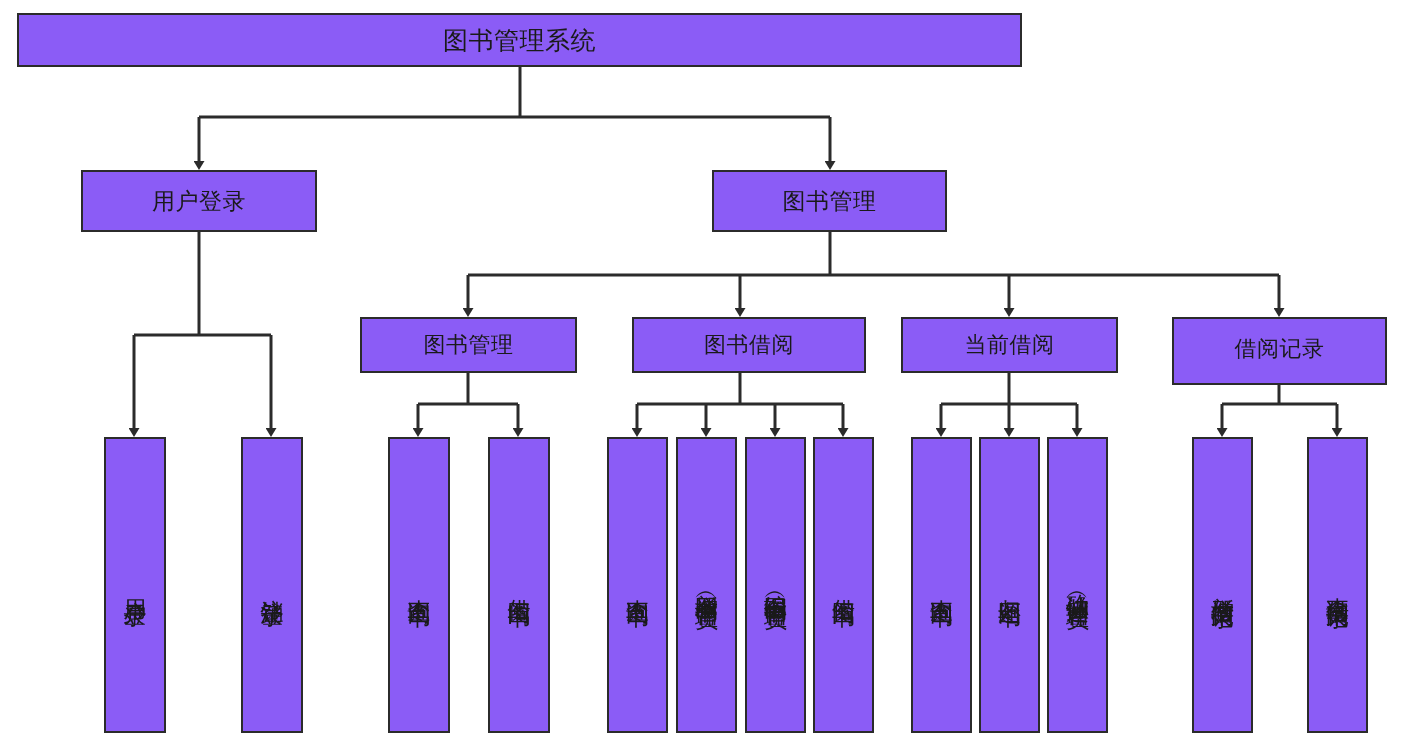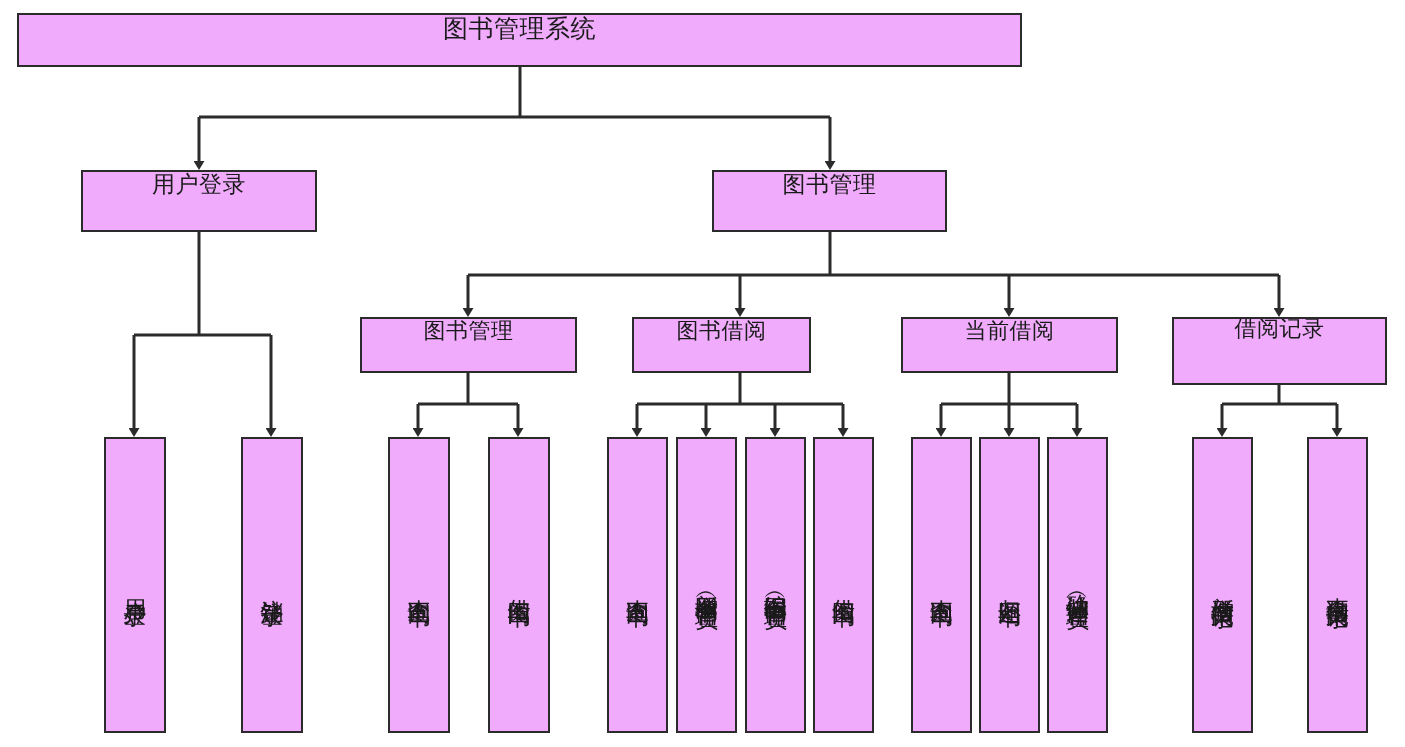--- a/index.html
+++ b/index.html
@@ -20,23 +20,24 @@
   #diagram-svg {
     position: absolute;
     top: 0;
     left: 0;
     width: 1405px;
     height: 747px;
   }
   .node-box {
     position: absolute;
     box-sizing: border-box;
-    background: #f0abfc;
+    background: #8b5cf6;
     border: 2px solid #2b2b2b;
     display: flex;
+    align-items: center;
     justify-content: center;
     overflow: hidden;
   }
   .node-label {
     color: #1a1a1a;
     line-height: 1.08;
     text-align: center;
     white-space: nowrap;
     letter-spacing: 0.5px;
   }
@@ -127,21 +128,21 @@
   <div class="node-box node-l2" style="left:81px; top:170px; width:236px; height:62px;">
     <span class="node-label">用户登录</span>
   </div>
   <div class="node-box node-l2" style="left:712px; top:170px; width:235px; height:62px;">
     <span class="node-label">图书管理</span>
   </div>
 
   <div class="node-box node-l3" style="left:360px; top:317px; width:217px; height:56px;">
     <span class="node-label">图书管理</span>
   </div>
-  <div class="node-box node-l3" style="left:632px; top:317px; width:179px; height:56px;">
+  <div class="node-box node-l3" style="left:632px; top:317px; width:234px; height:56px;">
     <span class="node-label">图书借阅</span>
   </div>
   <div class="node-box node-l3" style="left:901px; top:317px; width:217px; height:56px;">
     <span class="node-label">当前借阅</span>
   </div>
   <div class="node-box node-l3" style="left:1172px; top:317px; width:215px; height:68px;font-family:Liberation Mono, monospace;">
     <span class="node-label">借阅记录</span>
   </div>
 
   <div class="node-box node-leaf" style="left:104px; top:437px; width:62px; height:296px;">

